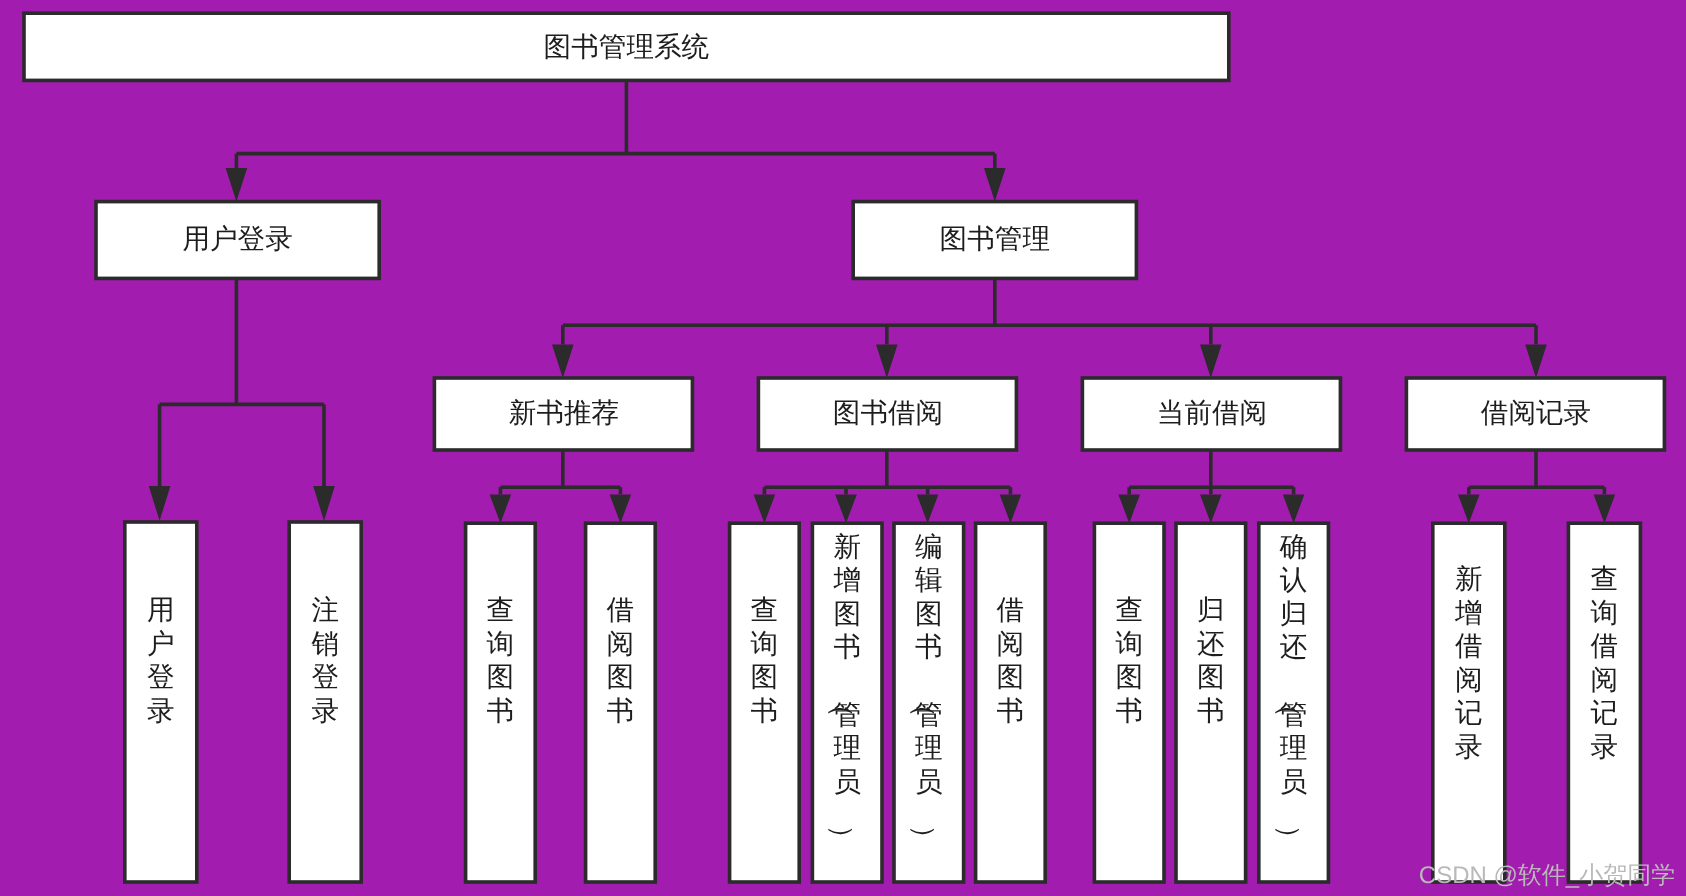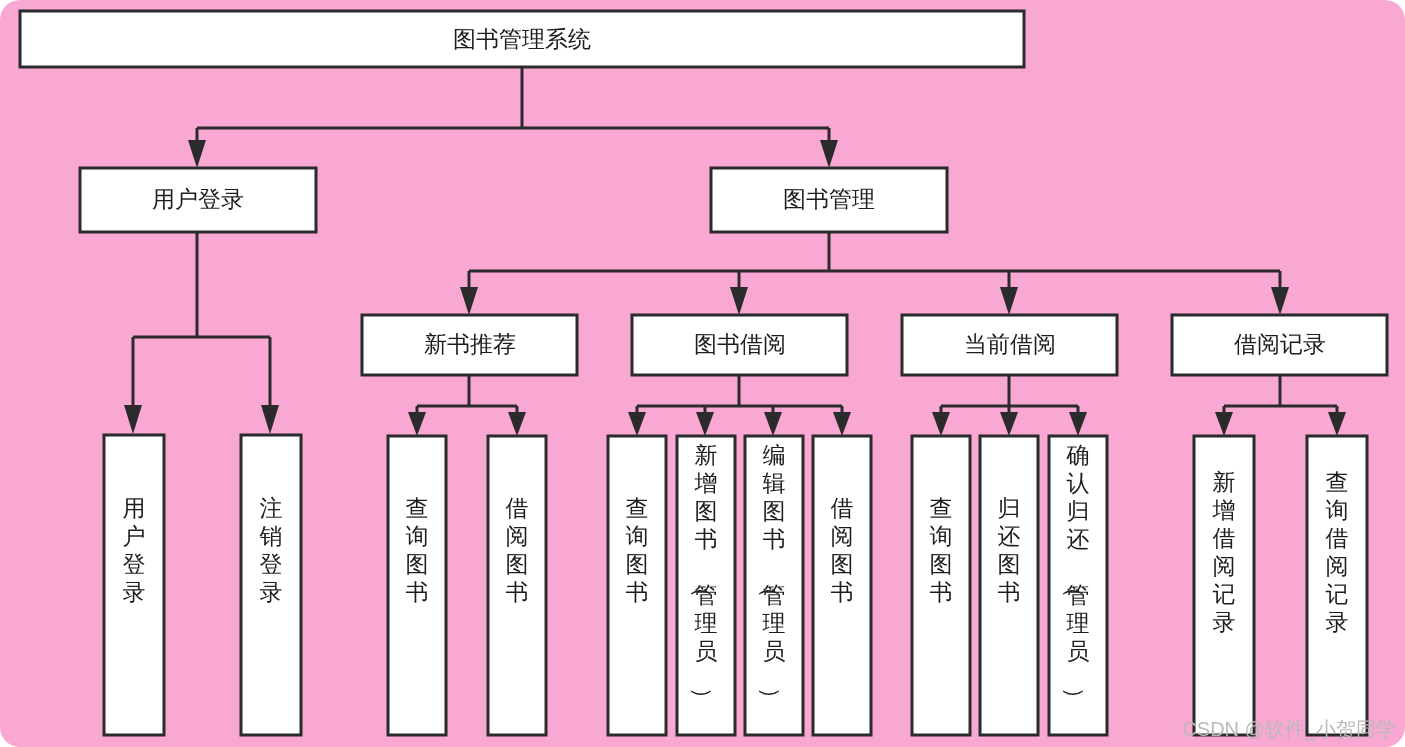--- a/index.html
+++ b/index.html
@@ -11,22 +11,21 @@
   body {
     width: 1405px;
     height: 747px;
     overflow: hidden;
     font-family: "Liberation Sans", "DejaVu Sans", sans-serif;
   }
   #diagram-root {
     position: relative;
     width: 1405px;
     height: 747px;
-    background: #f9a8d4;
-    border-radius: 20px;
+    background: #a21caf;
   }
   svg#flow-svg {
     position: absolute;
     top: 0;
     left: 0;
     width: 1405px;
     height: 747px;
     display: block;
   }
   .node-box {

